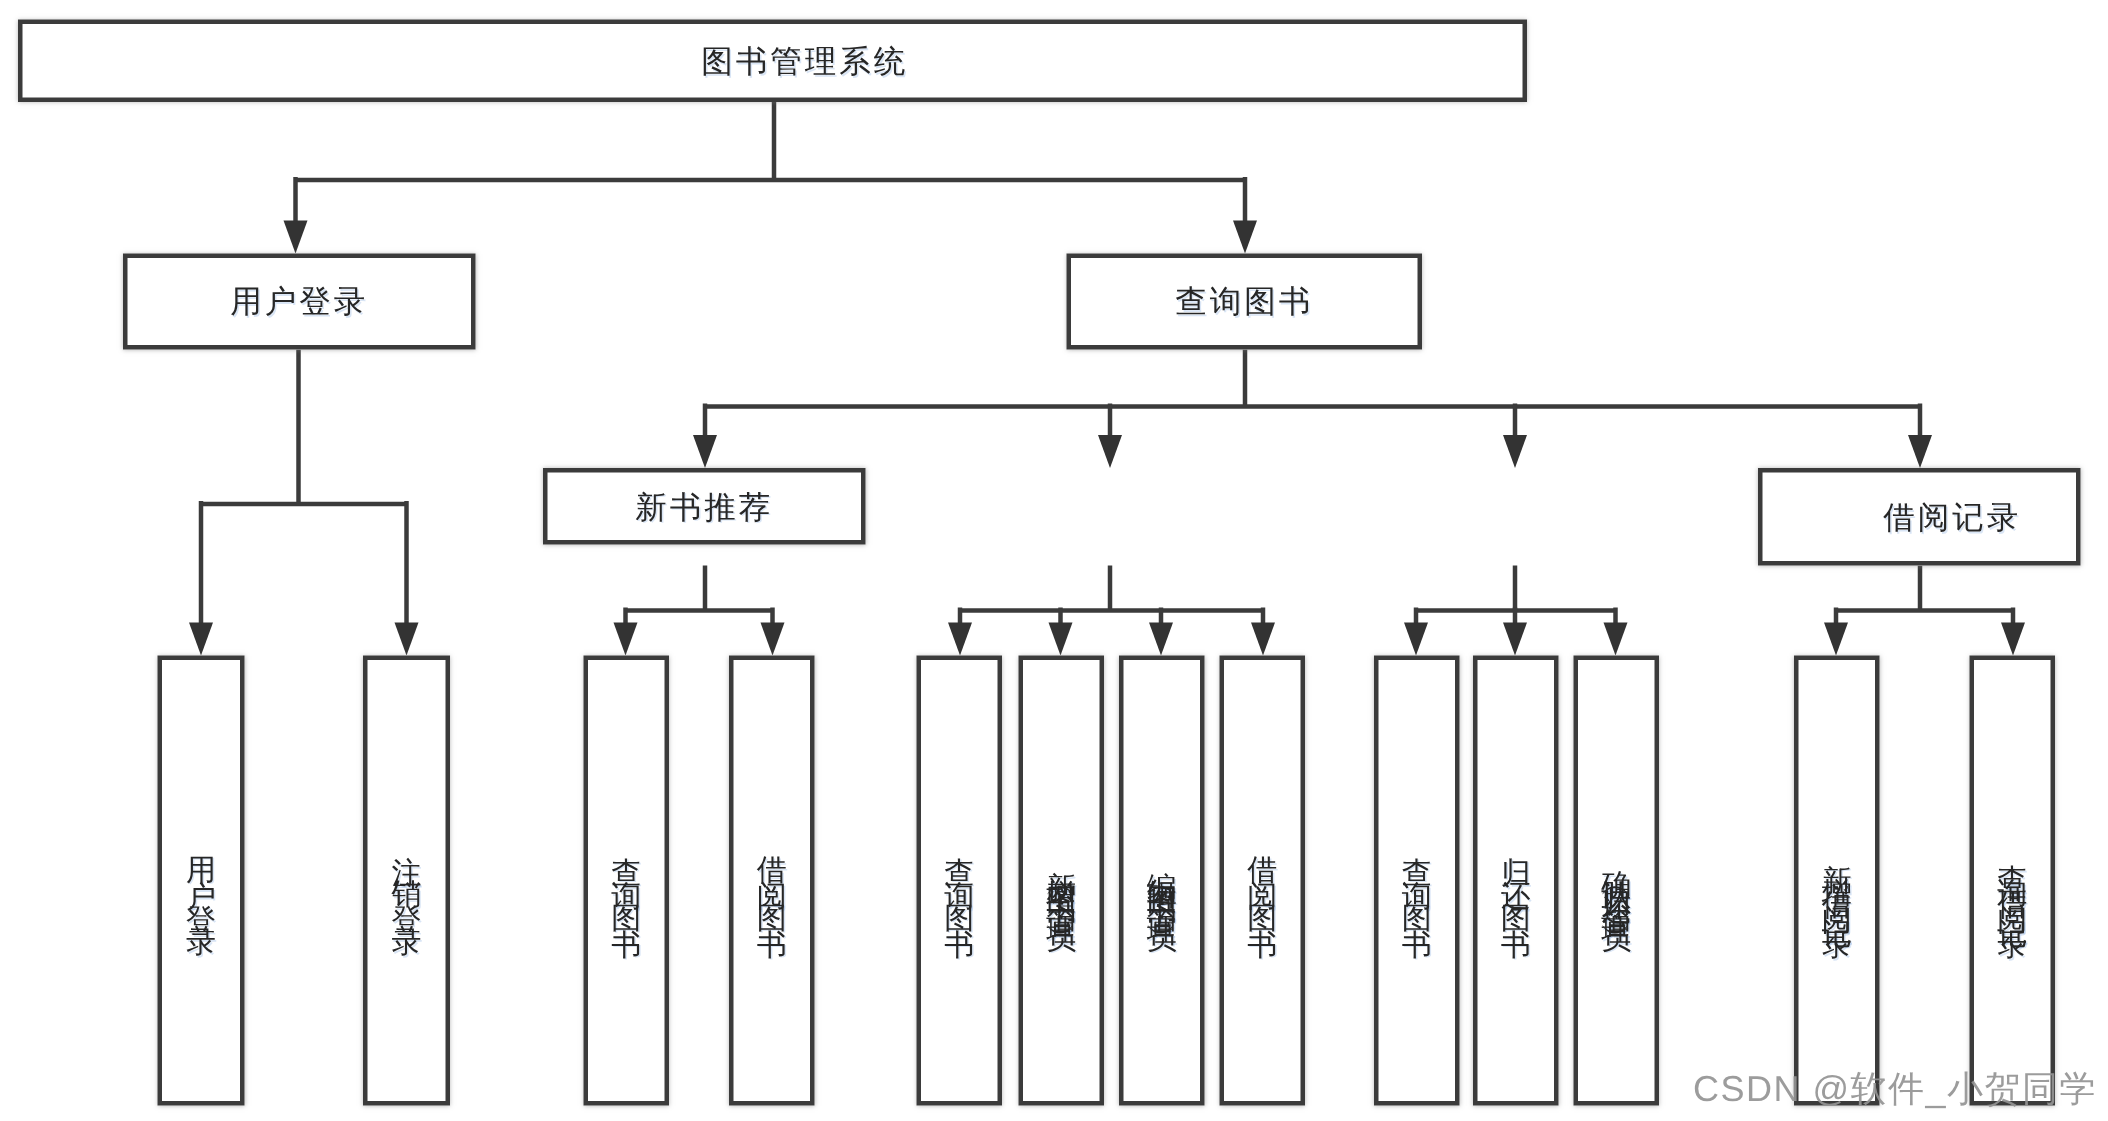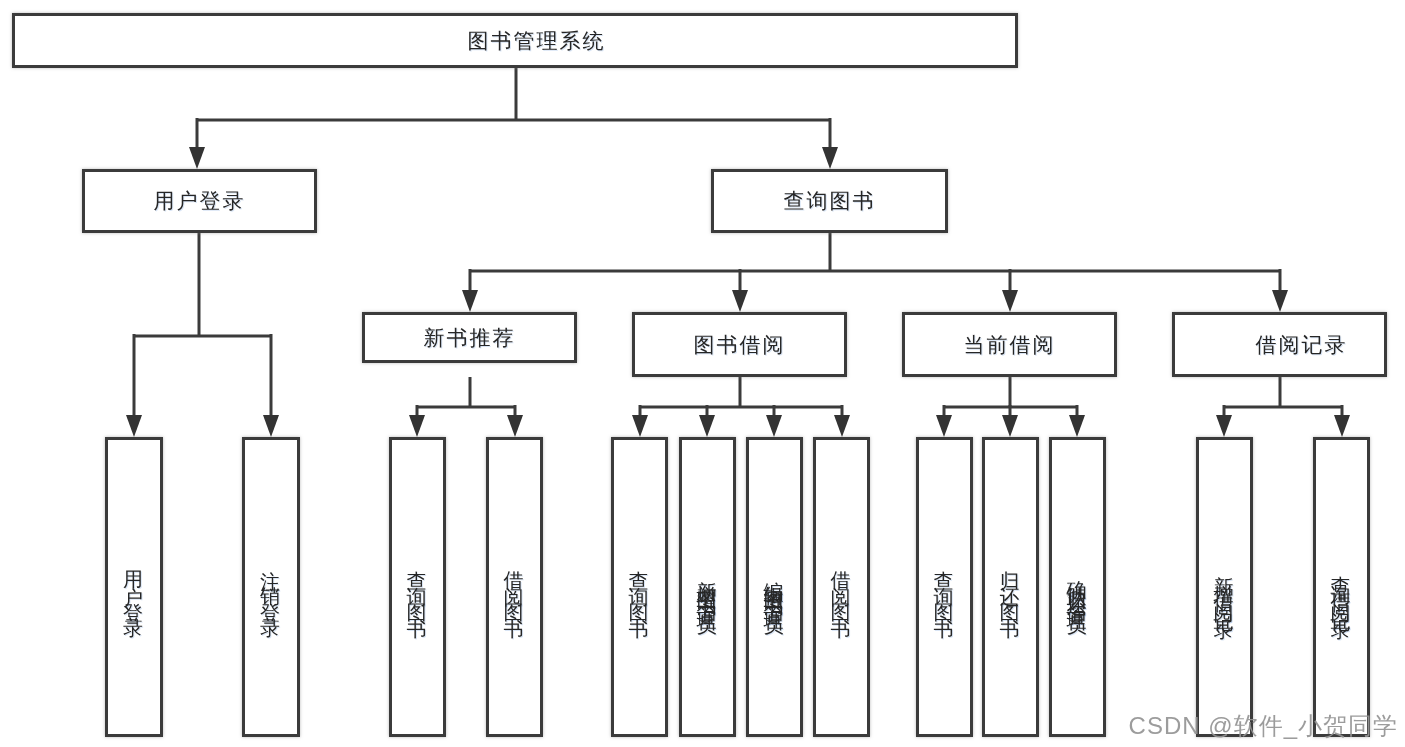--- a/index.html
+++ b/index.html
@@ -123,26 +123,20 @@
   <div class="node" style="left:82px;top:169px;width:235px;height:64px;">
     <span>用户登录</span>
   </div>
   <div class="node" style="left:711px;top:169px;width:237px;height:64px;">
     <span>查询图书</span>
   </div>
 
   <div class="node" style="left:362px;top:312px;width:215px;height:51px;">
     <span>新书推荐</span>
   </div>
-  <div class="node" style="left:632px;top:312px;width:215px;height:65px;">
-    <span>图书借阅</span>
-  </div>
-  <div class="node" style="left:902px;top:312px;width:215px;height:65px;">
-    <span>当前借阅</span>
-  </div>
   <div class="node" style="left:1172px;top:312px;width:215px;height:65px;padding-left:44px;">
     <span>借阅记录</span>
   </div>
 
   <div class="node vnode sp-wide" style="left:105px;top:437px;width:58px;height:300px;">
     <span>用户登录</span>
   </div>
   <div class="node vnode sp-wide" style="left:242px;top:437px;width:58px;height:300px;">
     <span>注销登录</span>
   </div>

